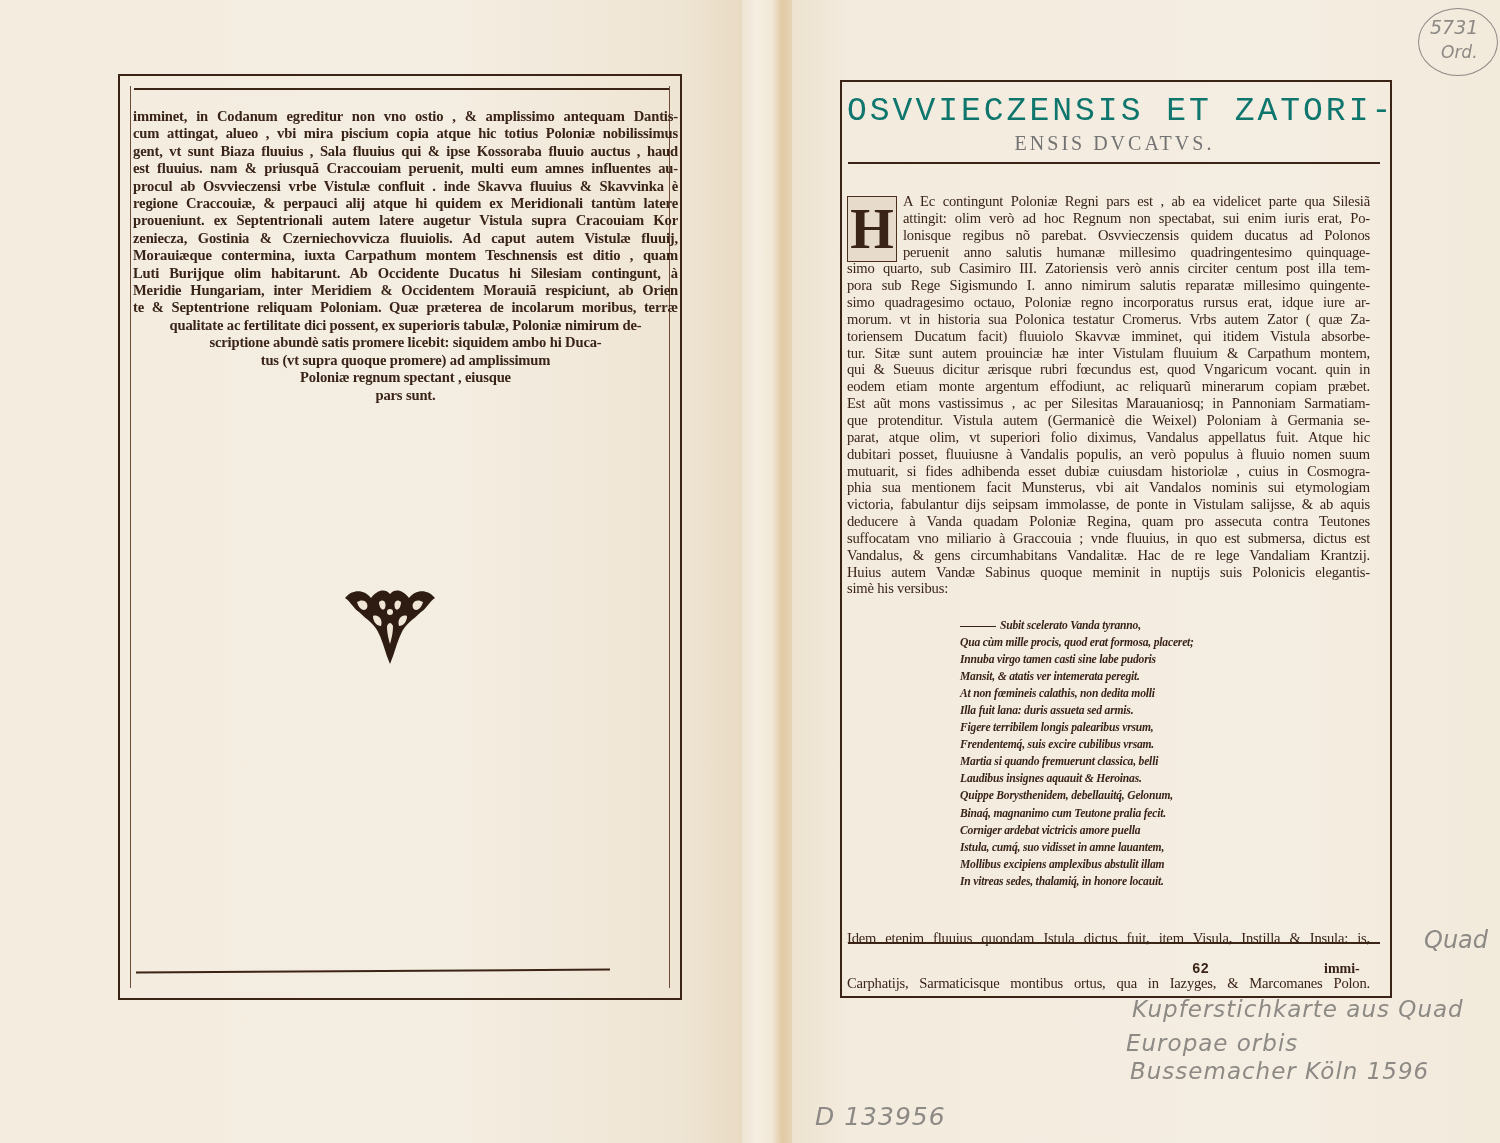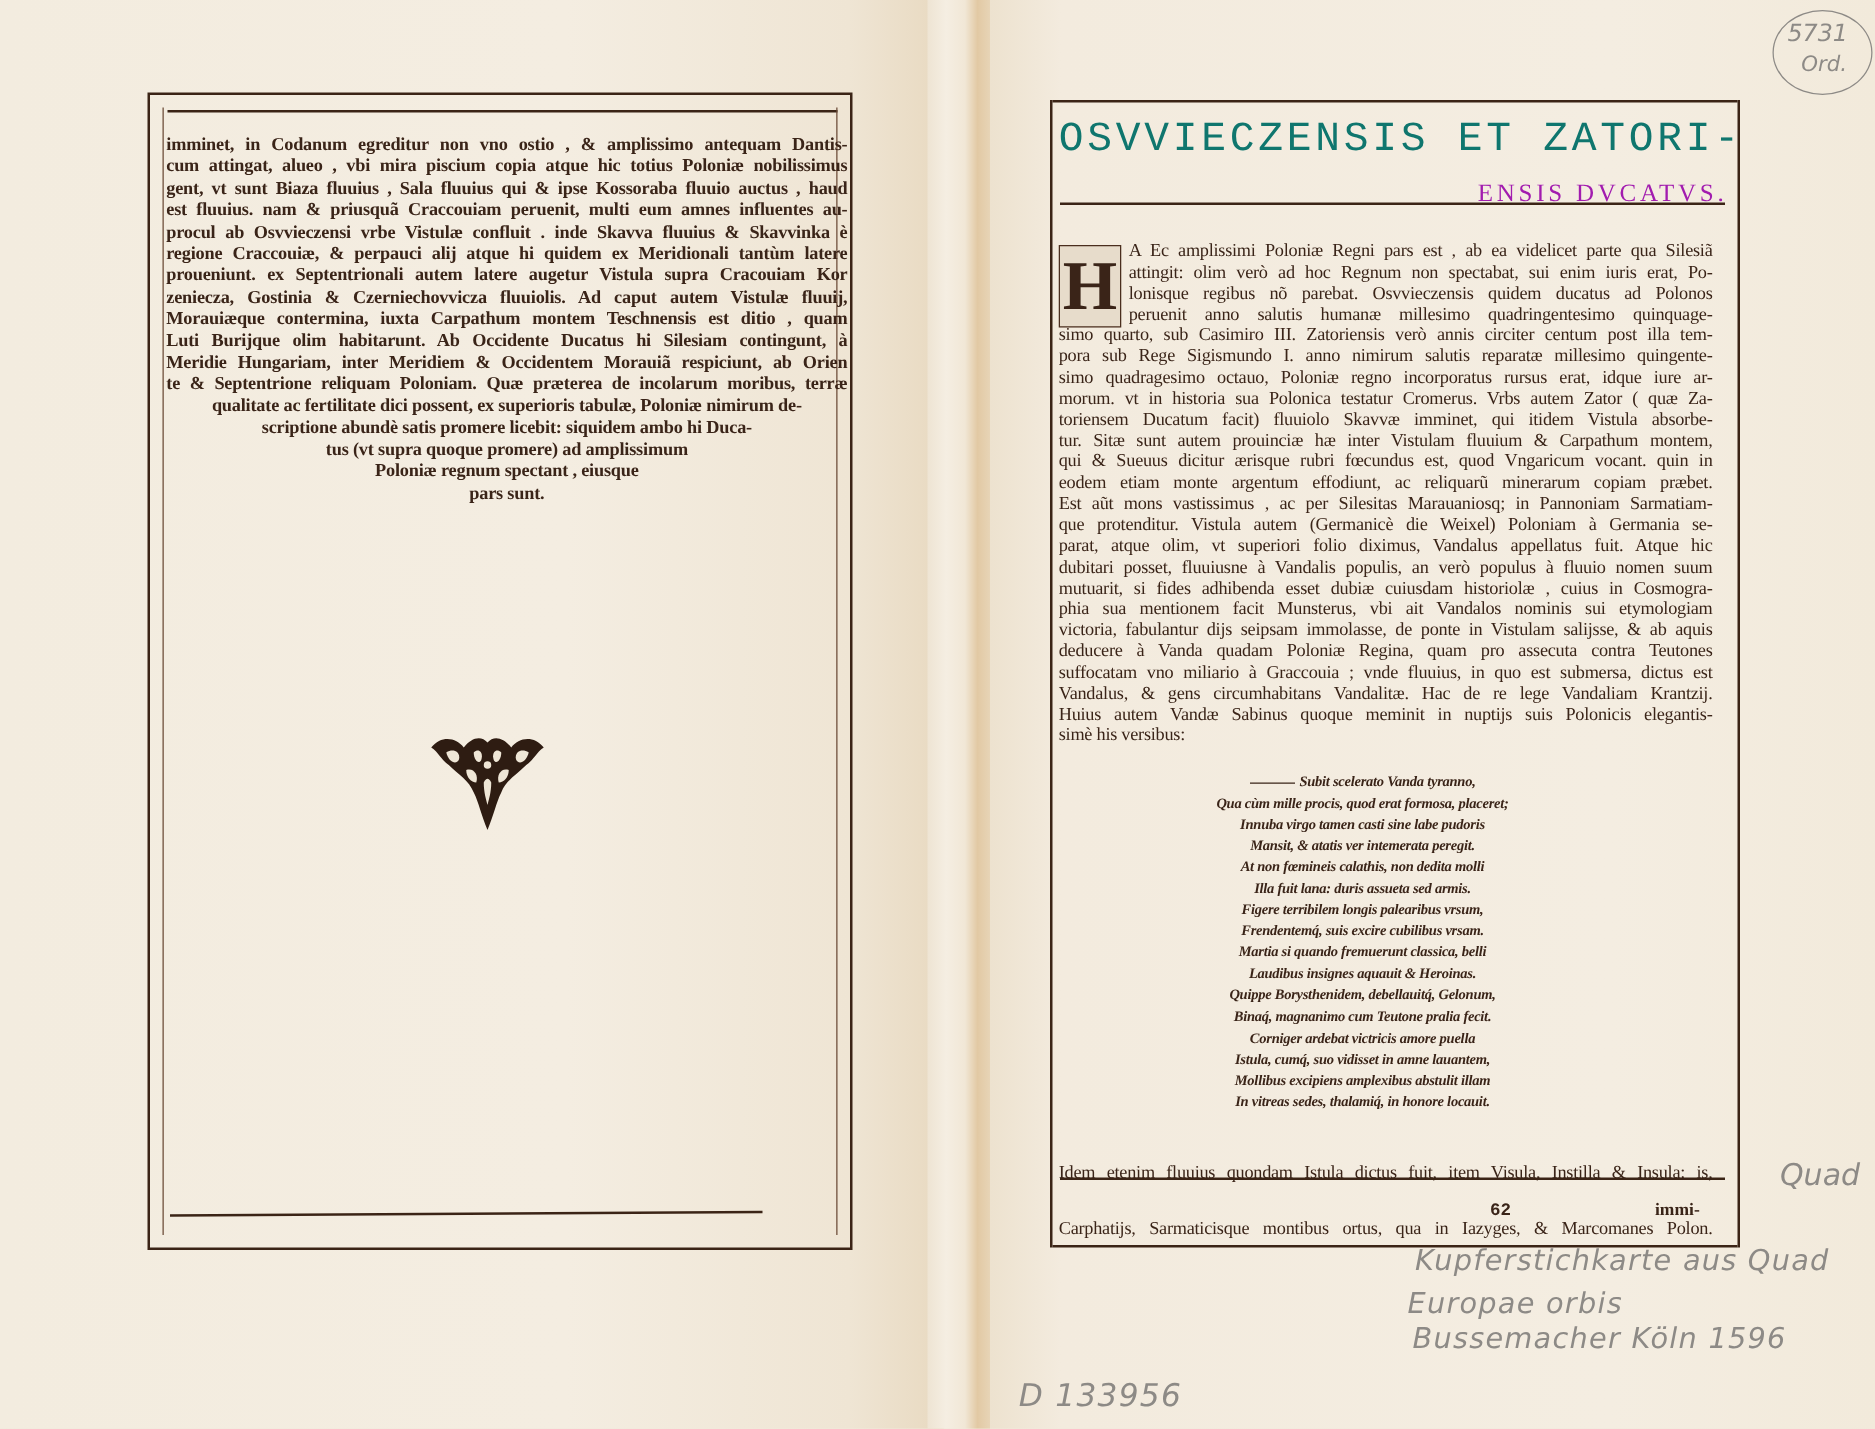--- a/index.html
+++ b/index.html
@@ -49,23 +49,23 @@
     position:absolute; left:840px; top:80px; width:548px; height:918px;
     border-left:2px solid #3b2416; border-right:2px solid #3b2416;
   }
   .frame-right .rule { position:absolute; left:0; right:0; height:2px; background:#3b2416; }
   .title1 {
     position:absolute; left:847px; top:93px; width:535px;
     font-family:Liberation Mono, monospace; font-size:33px; letter-spacing:3px;
     color:#0f766e; white-space:nowrap; text-align:center;
   }
   .title2 {
-    position:absolute; left:847px; top:144px; width:535px;
+    position:absolute; left:847px; top:132px; width:535px;
     font-family:"Liberation Serif", serif; font-size:20px; letter-spacing:3px;
-    color:#a21caf; text-align:right;
+    color:#737373; text-align:center;
   }
   .dropcap {
     position:absolute; left:847px; top:196px; width:50px; height:66px;
     background:#e7dccb; border:1px solid #4a2e1e; box-sizing:border-box;
   }
   .dropcap span {
     position:absolute; left:0; right:0; top:2px; text-align:center;
     font-family:"Liberation Serif", serif; font-weight:bold; font-size:56px; line-height:60px;
     color:#3a2418;
   }
@@ -75,21 +75,21 @@
     font-size:14.6px; line-height:16.85px; color:#3a2418; letter-spacing:-0.2px;
   }
   .right-text .line { display:block; white-space:nowrap; text-align:justify; text-align-last:justify; }
   .right-text .ind { margin-left:56px; }
   .right-text .last { text-align-last:left; }
   .verse {
     position:absolute; left:960px; top:617px; width:260px;
     font-family:"Liberation Serif", serif; font-style:italic; font-weight:bold;
     font-size:11.6px; line-height:17.05px; color:#3a2418; letter-spacing:-0.2px;
   }
-  .verse .vline { display:block; white-space:nowrap;text-align:center; }
+  .verse .vline { display:block; white-space:nowrap; }
   .verse .dash { display:inline-block; width:36px; border-top:1px solid #3a2418; vertical-align:middle; margin-right:4px; }
   .tail-text {
     position:absolute; left:847px; top:902px; width:523px;
     font-family:"Liberation Serif", serif; font-size:14.6px; line-height:17.4px; color:#3a2418; letter-spacing:-0.2px;
   }
   .tail-text .line { display:block; white-space:nowrap; text-align:justify; text-align-last:justify;margin-top:28px; }
   .folio {
     position:absolute; left:1192px; top:961px; font-family:Liberation Mono, monospace; font-weight:bold; font-size:14px;
   }
   .catchword {
@@ -171,21 +171,21 @@
 </div>
 
 <div class="title1">OSVVIECZENSIS ET ZATORI-</div>
 <div class="title2">ENSIS DVCATVS.</div>
 
 <div class="dropcap">
   <span>H</span>
 </div>
 
 <div class="right-text">
-  <span class="line ind">A Ec amplissimi Poloniæ Regni pars est , ab ea videlicet parte qua Silesiã</span>
+  <span class="line ind">A Ec contingunt Poloniæ Regni pars est , ab ea videlicet parte qua Silesiã</span>
   <span class="line ind">attingit: olim verò ad hoc Regnum non spectabat, sui enim iuris erat, Po-</span>
   <span class="line ind">lonisque regibus nõ parebat. Osvvieczensis quidem ducatus ad Polonos</span>
   <span class="line ind">peruenit anno salutis humanæ millesimo quadringentesimo quinquage-</span>
   <span class="line">simo quarto, sub Casimiro III. Zatoriensis verò annis circiter centum post illa tem-</span>
   <span class="line">pora sub Rege Sigismundo I. anno nimirum salutis reparatæ millesimo quingente-</span>
   <span class="line">simo quadragesimo octauo, Poloniæ regno incorporatus rursus erat, idque iure ar-</span>
   <span class="line">morum. vt in historia sua Polonica testatur Cromerus. Vrbs autem Zator ( quæ Za-</span>
   <span class="line">toriensem Ducatum facit) fluuiolo Skavvæ imminet, qui itidem Vistula absorbe-</span>
   <span class="line">tur. Sitæ sunt autem prouinciæ hæ inter Vistulam fluuium &amp; Carpathum montem,</span>
   <span class="line">qui &amp; Sueuus dicitur ærisque rubri fœcundus est, quod Vngaricum vocant. quin in</span>

